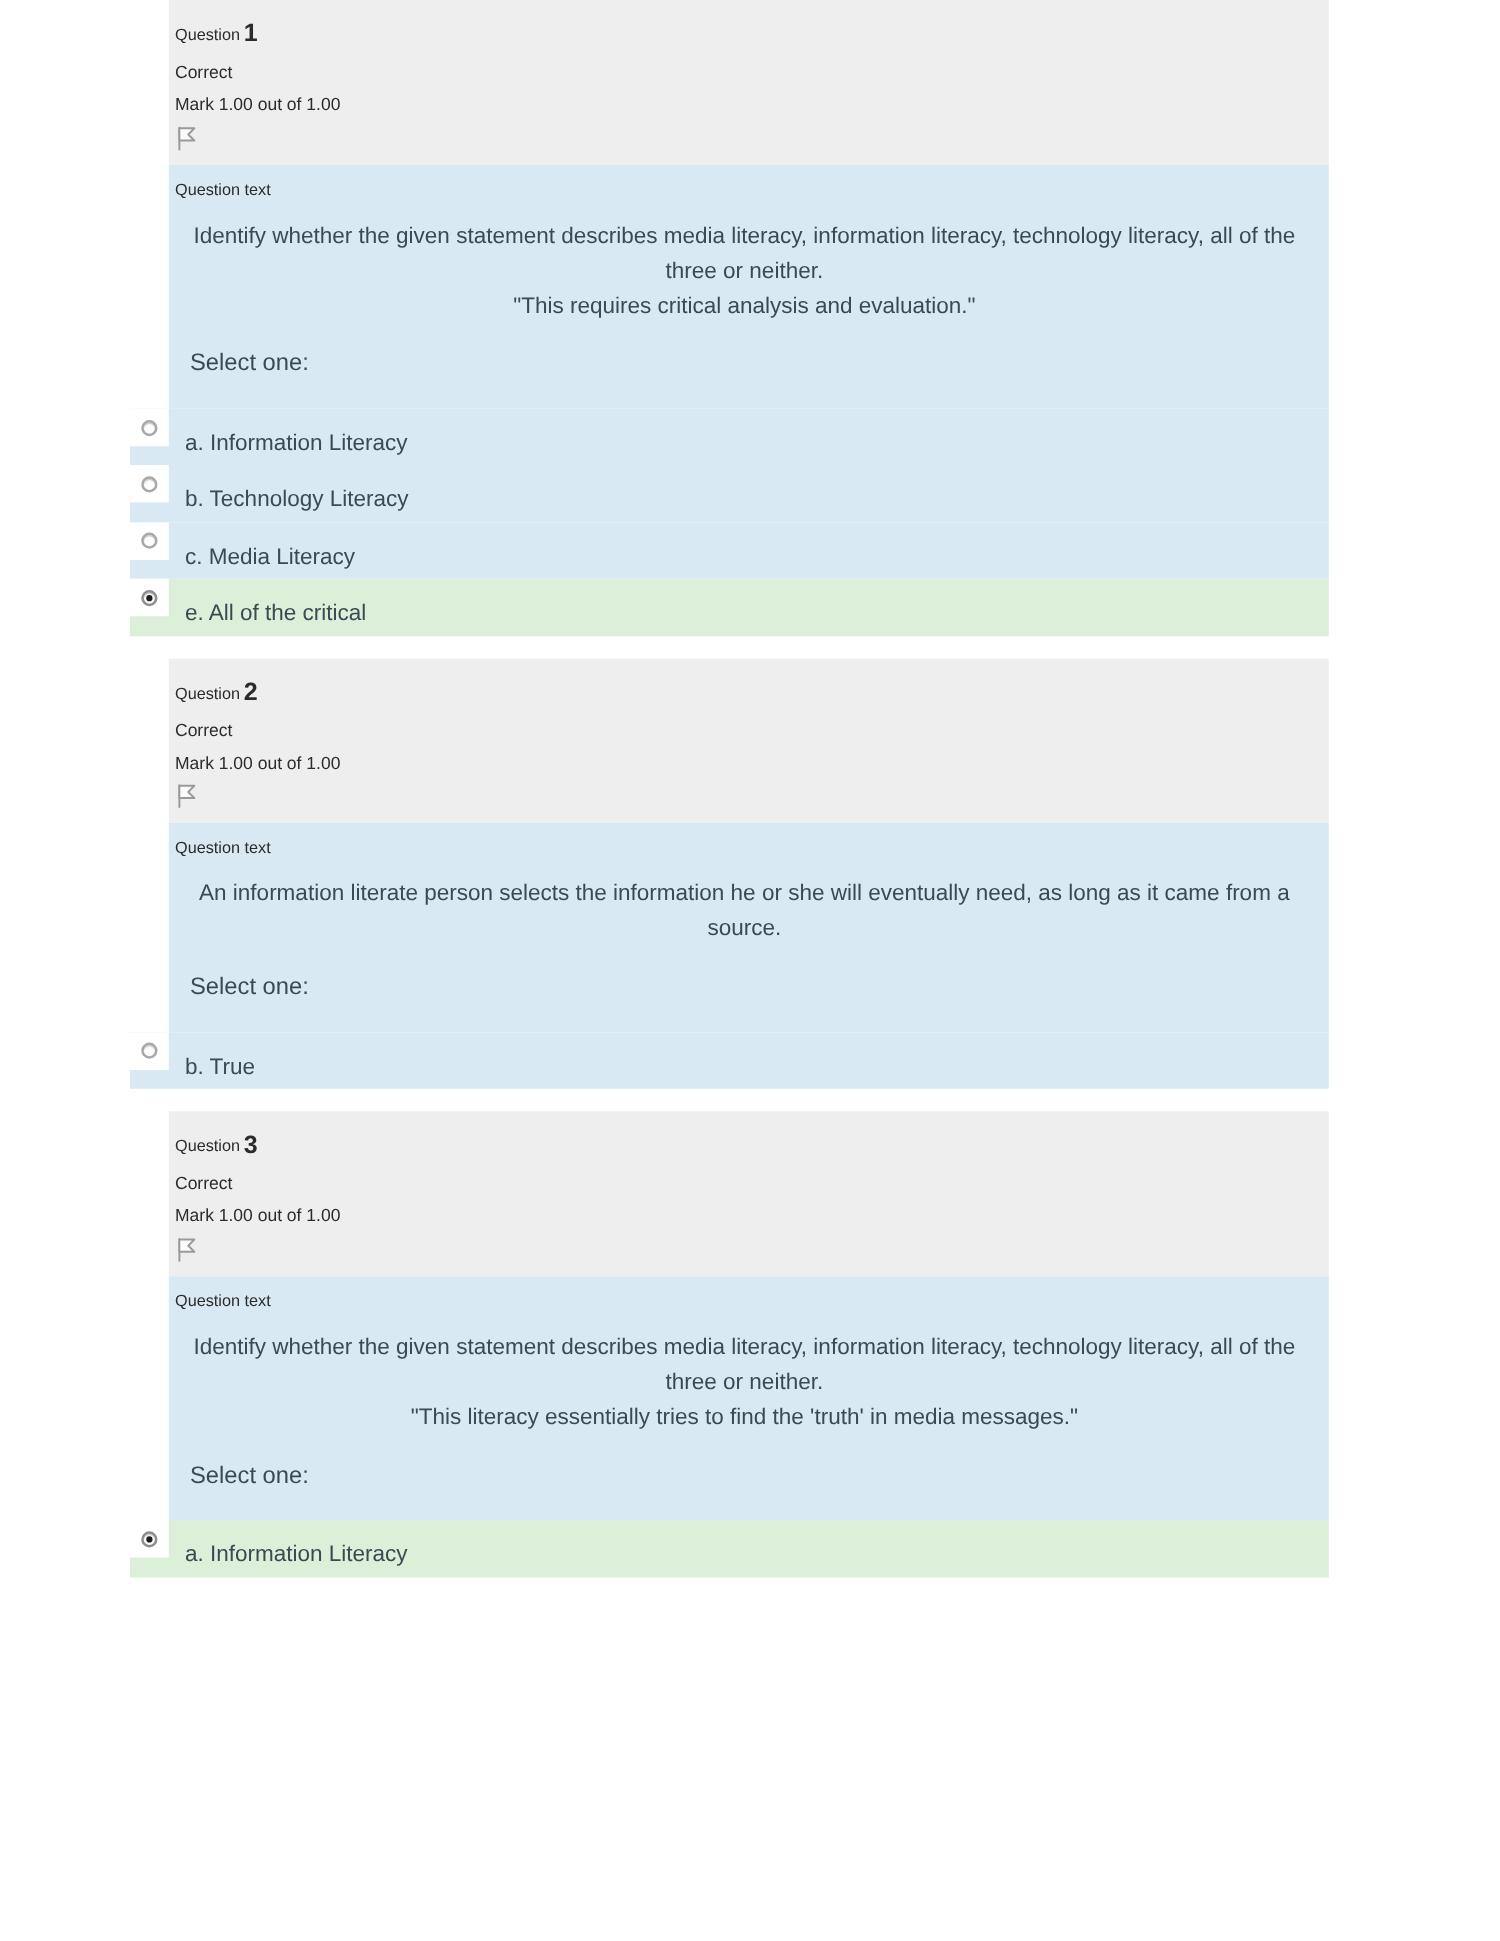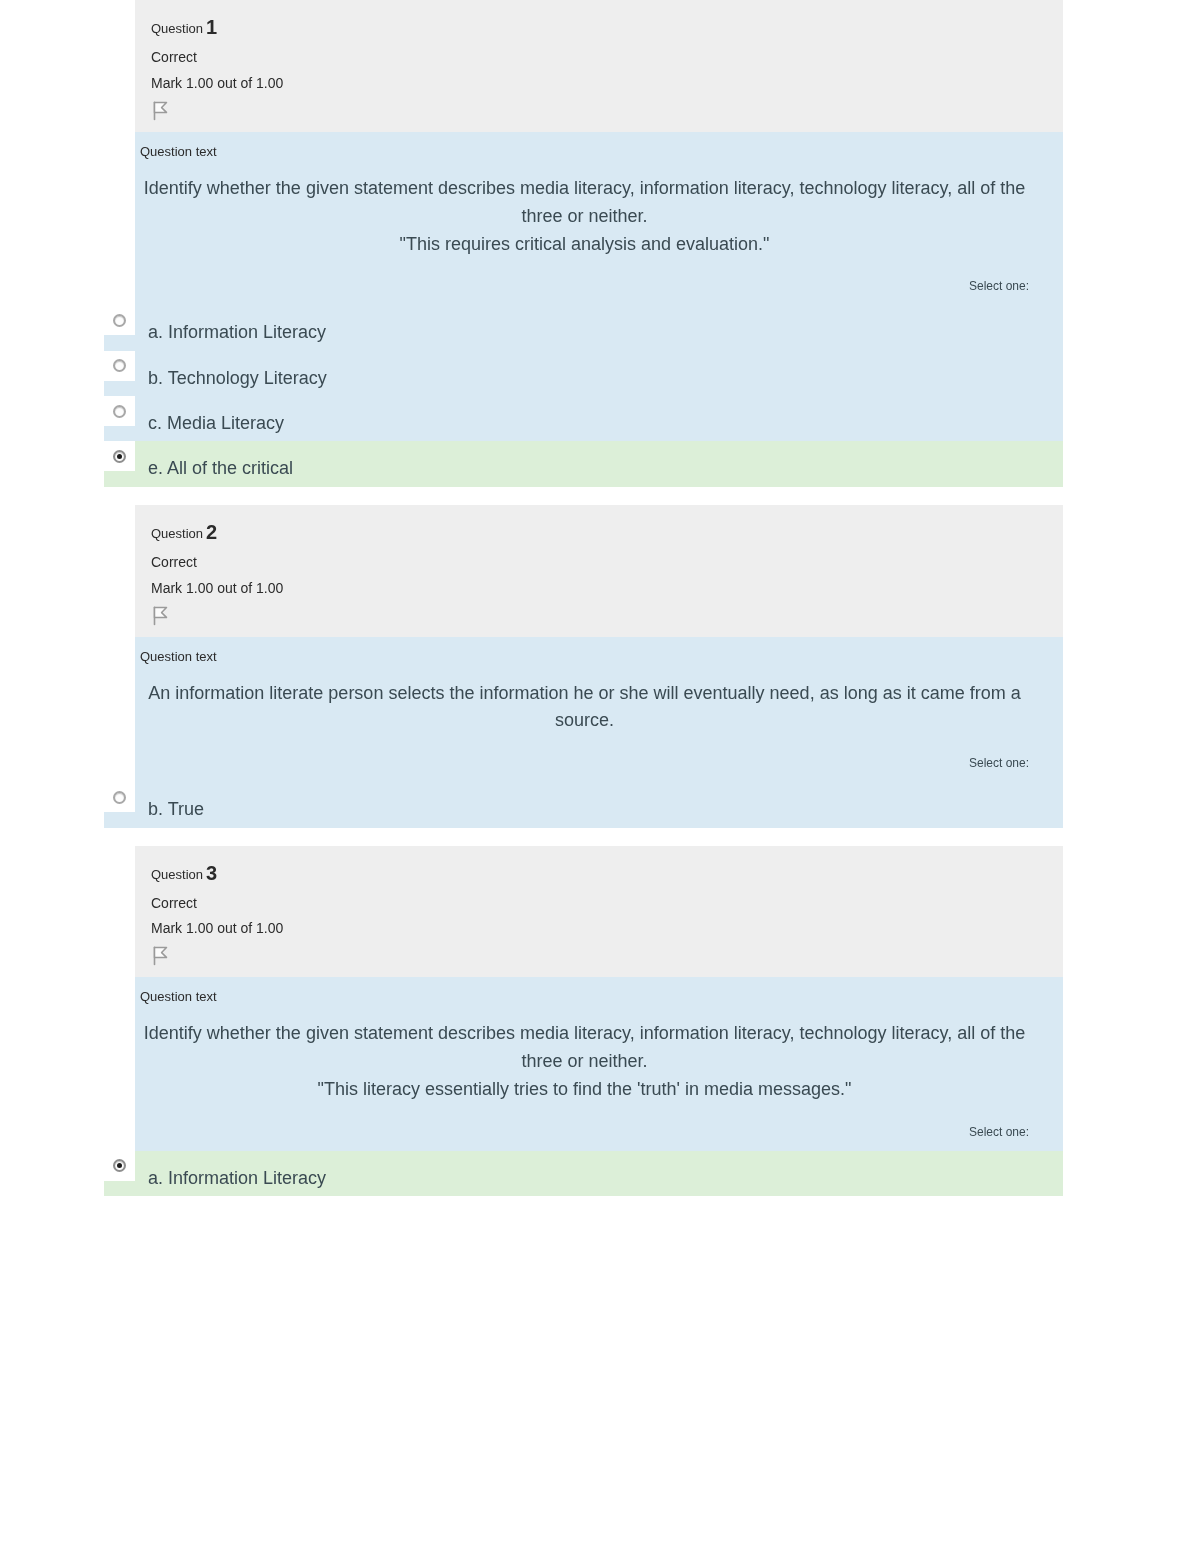--- a/index.html
+++ b/index.html
@@ -28,21 +28,21 @@
     width: 959px;
   }
   .question + .question {
     margin-top: 18px;
   }
 
   
   .q-header {
     margin-left: 31px;
     background: #eeeeee;
-    padding: 14px 0 10px 11px;
+    padding: 14px 0 10px 0;
   }
   .q-header-inner {
     padding-left: 5px;
   }
   .q-number {
     font-size: 13px;
     line-height: 1.35;
     color: #2b2b2b;
     margin-bottom: 7px;
   }
@@ -67,43 +67,42 @@
   }
 
   
   .q-body {
     margin-left: 31px;
     background: #d9e9f3;
     padding: 12px 0 10px 0;
   }
   .q-body-inner {
     padding-left: 5px;
-    padding-right: 34px;
+    padding-right: 12px;
   }
   .q-body-label {
     font-size: 13px;
     color: #2b2b2b;
     margin-bottom: 16px;
   }
   .q-text {
     font-size: 18px;
     line-height: 1.55;
     color: #3a4a52;
     margin: 0 0 20px 0;
   }
   .q-text .q-text-line {
     display: block;
     text-align: center;
   }
   .q-selectone {
-    font-size: 12px;
+    font-size: 19px;
     line-height: 1.4;
     color: #3a4a52;
-    margin: 0;
-    text-align: right;
+    margin: 12px;
   }
 
   
   .answers {
     position: relative;
   }
   .answer {
     position: relative;
     display: block;
     min-height: 38px;

